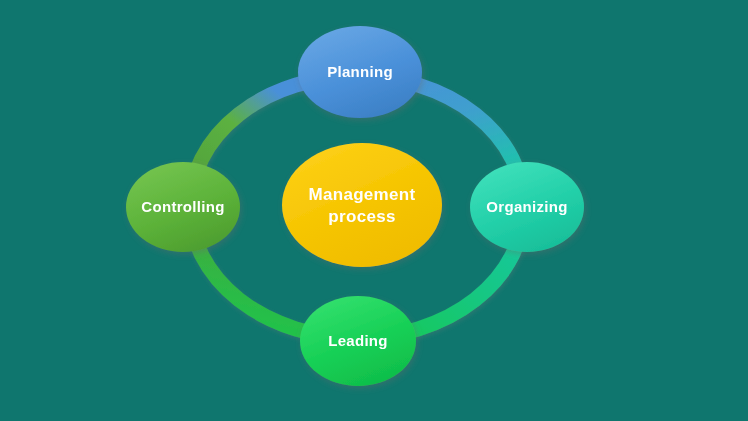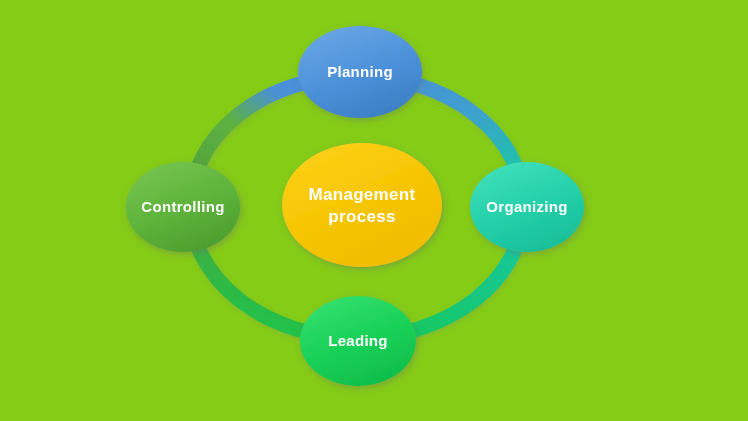--- a/index.html
+++ b/index.html
@@ -10,21 +10,21 @@
   body {
     width: 748px;
     height: 421px;
     overflow: hidden;
     font-family: "Liberation Sans", sans-serif;
   }
   #canvas {
     position: relative;
     width: 748px;
     height: 421px;
-    background: #84cc16;
+    background: #0f766e;
   }
   #diagram-svg {
     position: absolute;
     left: 0;
     top: 0;
     width: 748px;
     height: 421px;
     display: block;
   }
   .node-label {

